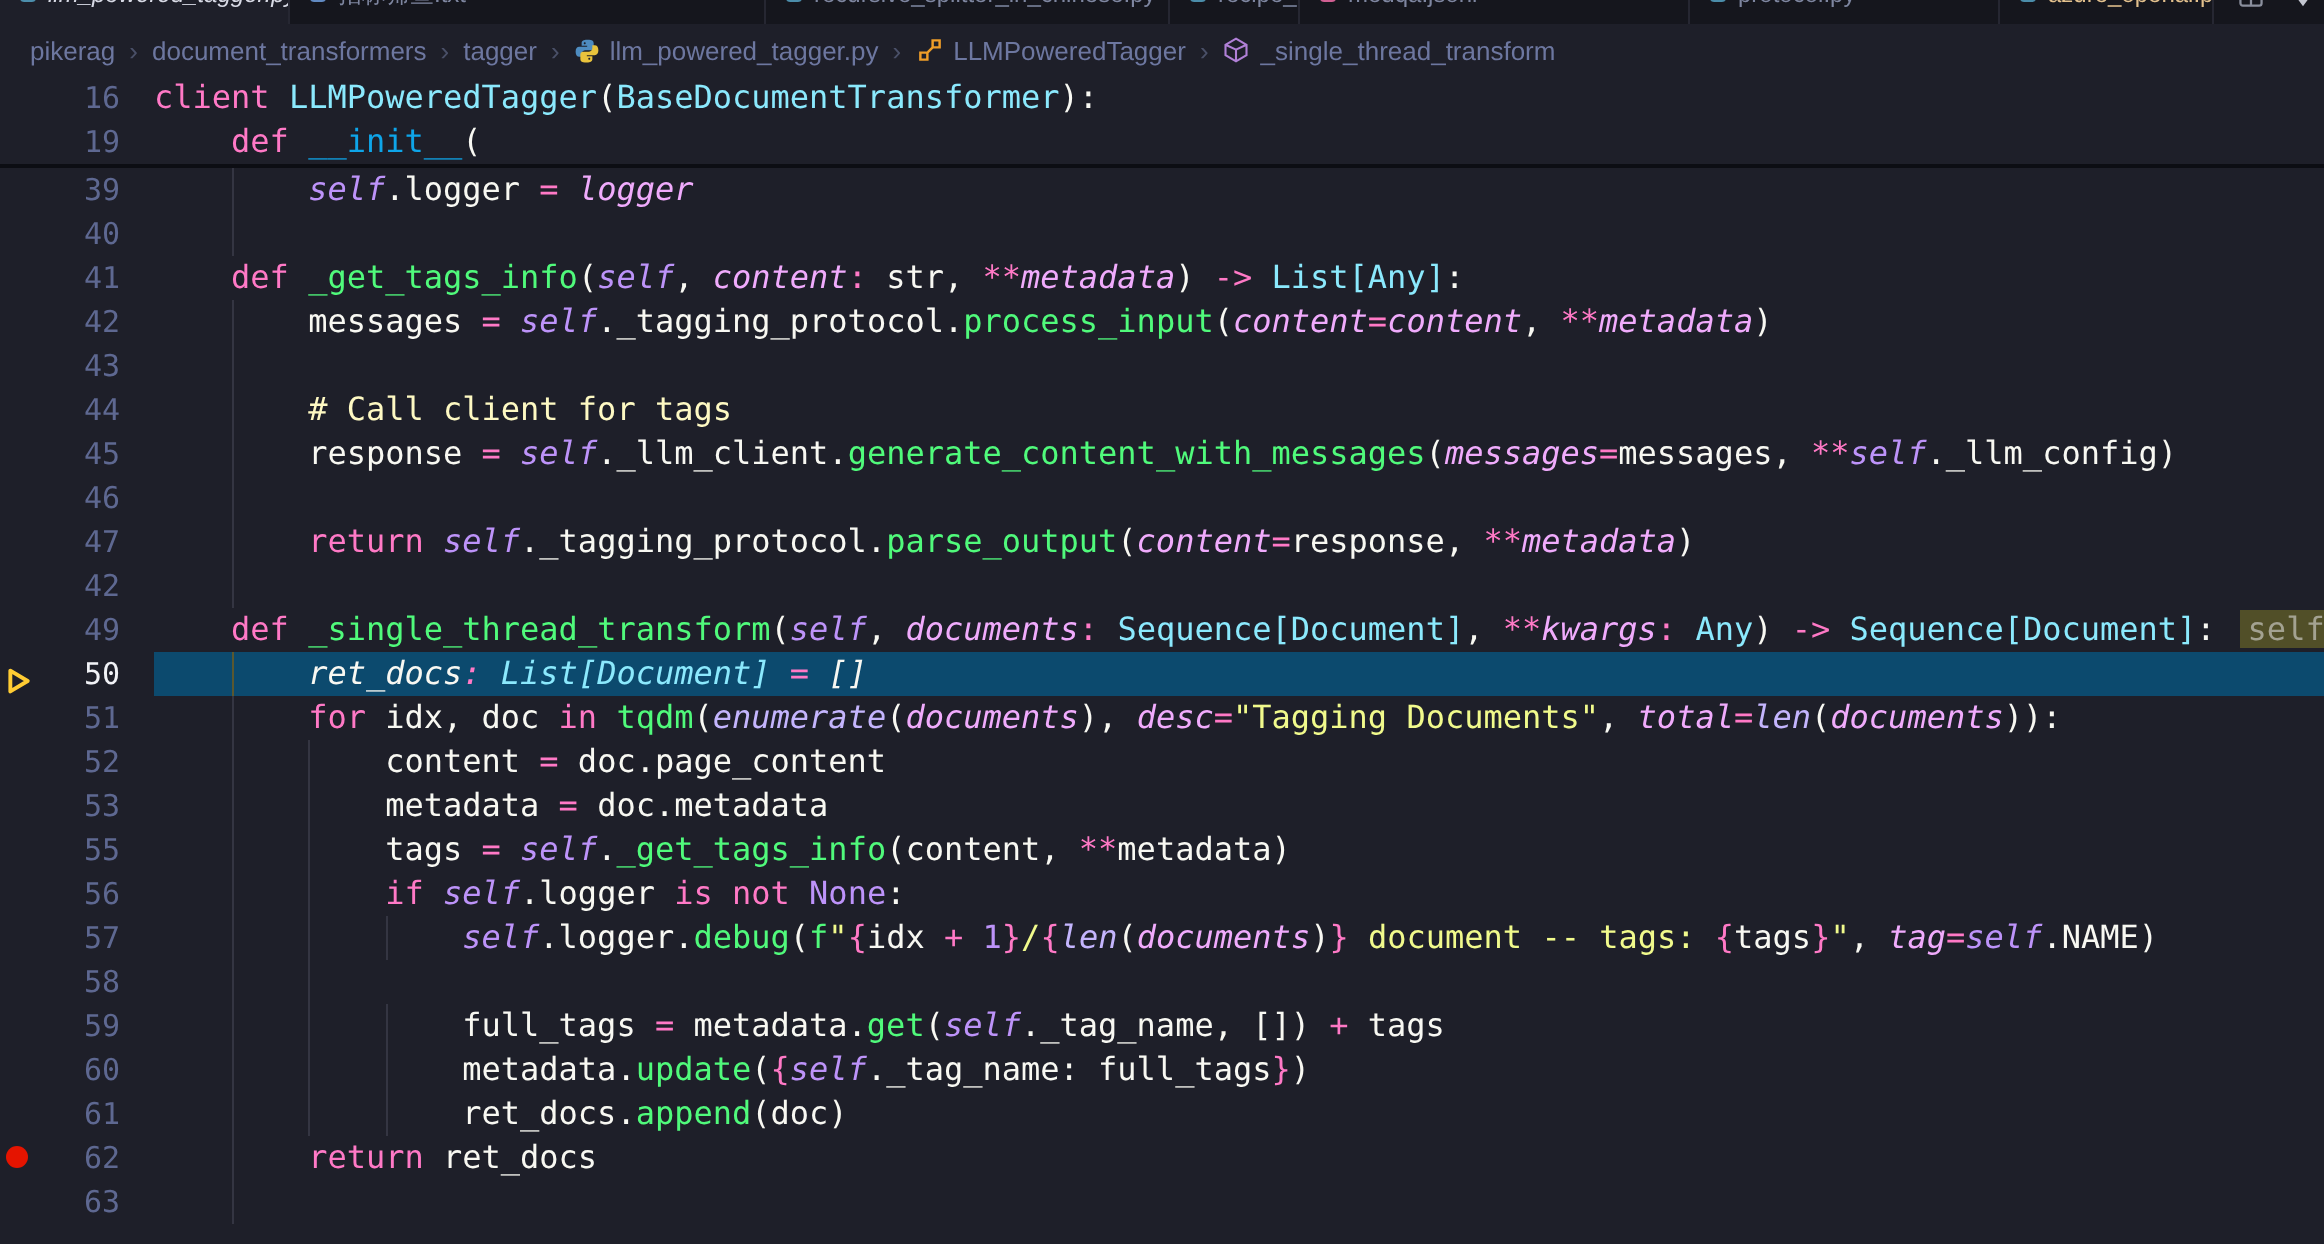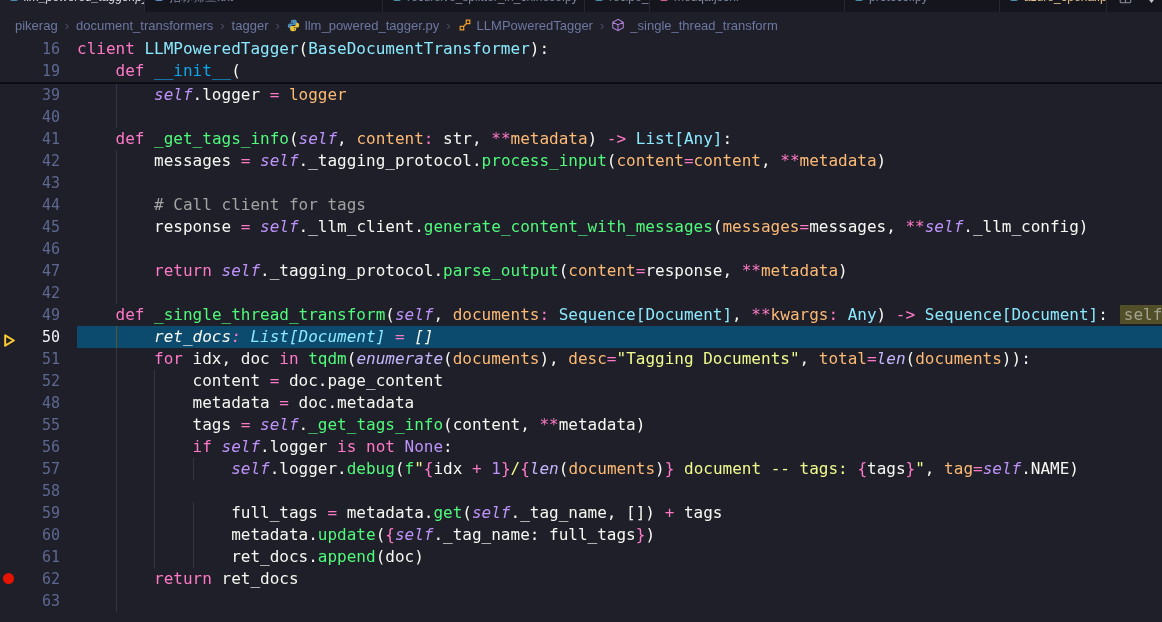--- a/index.html
+++ b/index.html
@@ -30,22 +30,22 @@
   .lnum{position:absolute;right:17px;top:0;font-size:15px;color:#5e6891;margin-left:35px;}
   .line.cur .lnum{color:#f1f2f6;}
   .glyph{position:absolute;left:3px;top:5px;}
   .code{flex:1;min-width:0;color:#f8f8f2;}
   .line.cur .code{background:#0c4a6e;font-style:italic;}
   .ind{display:inline-block;width:4ch;height:22px;vertical-align:top;}
   .ind.g{box-shadow:inset 1px 0 0 #343542;}
   .line.cur .ind.g{box-shadow:inset 1px 0 0 #5a5830;}
   .tk-pn{color:#f8f8f2}.tk-kw{color:#ff79c6}.tk-fn{color:#50fa7b}
   .tk-ty{color:#8be9fd}.tk-bi{color:#c4b5fd;font-style:italic}
-  .tk-pm{color:#fdba74;}.tk-sf{color:#bd93f9;font-style:italic}
-  .tk-mg{color:#0ea5e9}.tk-cn{color:#bd93f9}.tk-st{color:#f1fa8c}.tk-cm{color:#a3a3a3}
+  .tk-pm{color:#f0abfc;font-style:italic}.tk-sf{color:#bd93f9;font-style:italic}
+  .tk-mg{color:#0ea5e9}.tk-cn{color:#bd93f9}.tk-st{color:#f1fa8c}.tk-cm{color:#fef9c3}
   .iv{background:#514f28;color:#a3a291;padding:0 4px;margin-left:12px;}
   .bp-dot{width:11px;height:11px;border-radius:50%;background:#e51400;}
 </style>
 </head>
 <body>
 
 <div class="window">
   <div class="tabbar">
 
     <div class="tab active" style="width: 145px;">
@@ -149,21 +149,21 @@
         <div class="line"><div class="gutter"><span class="lnum">45</span></div><div class="code"><span class="ind"></span><span class="ind g"></span><span class="tk-pn">response </span><span class="tk-kw">=</span><span class="tk-pn"> </span><span class="tk-sf">self</span><span class="tk-pn">._llm_client.</span><span class="tk-fn">generate_content_with_messages</span><span class="tk-pn">(</span><span class="tk-pm">messages</span><span class="tk-kw">=</span><span class="tk-pn">messages, </span><span class="tk-kw">**</span><span class="tk-sf">self</span><span class="tk-pn">._llm_config)</span></div></div>
         <div class="line"><div class="gutter"><span class="lnum">46</span></div><div class="code"><span class="ind"></span><span class="ind g"></span></div></div>
         <div class="line"><div class="gutter"><span class="lnum">47</span></div><div class="code"><span class="ind"></span><span class="ind g"></span><span class="tk-kw">return</span><span class="tk-pn"> </span><span class="tk-sf">self</span><span class="tk-pn">._tagging_protocol.</span><span class="tk-fn">parse_output</span><span class="tk-pn">(</span><span class="tk-pm">content</span><span class="tk-kw">=</span><span class="tk-pn">response, </span><span class="tk-kw">**</span><span class="tk-pm">metadata</span><span class="tk-pn">)</span></div></div>
         <div class="line"><div class="gutter"><span class="lnum">42</span></div><div class="code"><span class="ind"></span><span class="ind g"></span></div></div>
         <div class="line"><div class="gutter"><span class="lnum">49</span></div><div class="code"><span class="ind"></span><span class="tk-kw">def</span><span class="tk-pn"> </span><span class="tk-fn">_single_thread_transform</span><span class="tk-pn">(</span><span class="tk-sf">self</span><span class="tk-pn">, </span><span class="tk-pm">documents</span><span class="tk-kw">:</span><span class="tk-pn"> </span><span class="tk-ty">Sequence[Document]</span><span class="tk-pn">, </span><span class="tk-kw">**</span><span class="tk-pm">kwargs</span><span class="tk-kw">:</span><span class="tk-pn"> </span><span class="tk-ty">Any</span><span class="tk-pn">) </span><span class="tk-kw">-&gt;</span><span class="tk-pn"> </span><span class="tk-ty">Sequence[Document]</span><span class="tk-pn">:</span><span class="iv">self</span></div></div>
         <div class="line cur"><div class="gutter"><span class="glyph"><svg width="13" height="13" viewBox="0 0 12 12">
                 <path d="M2 1.2 10 6 2 10.8Z" fill="none" stroke="#ffcc33" stroke-width="1.8" stroke-linejoin="round"></path>
               </svg></span><span class="lnum">50</span></div><div class="code"><span class="ind"></span><span class="ind g"></span><span class="tk-pn">ret_docs</span><span class="tk-kw">:</span><span class="tk-pn"> </span><span class="tk-ty">List[Document]</span><span class="tk-pn"> </span><span class="tk-kw">=</span><span class="tk-pn"> []</span></div></div>
         <div class="line"><div class="gutter"><span class="lnum">51</span></div><div class="code"><span class="ind"></span><span class="ind g"></span><span class="tk-kw">for</span><span class="tk-pn"> idx, doc </span><span class="tk-kw">in</span><span class="tk-pn"> </span><span class="tk-fn">tqdm</span><span class="tk-pn">(</span><span class="tk-bi">enumerate</span><span class="tk-pn">(</span><span class="tk-pm">documents</span><span class="tk-pn">), </span><span class="tk-pm">desc</span><span class="tk-kw">=</span><span class="tk-st">"Tagging Documents"</span><span class="tk-pn">, </span><span class="tk-pm">total</span><span class="tk-kw">=</span><span class="tk-bi">len</span><span class="tk-pn">(</span><span class="tk-pm">documents</span><span class="tk-pn">)):</span></div></div>
         <div class="line"><div class="gutter"><span class="lnum">52</span></div><div class="code"><span class="ind"></span><span class="ind g"></span><span class="ind g"></span><span class="tk-pn">content </span><span class="tk-kw">=</span><span class="tk-pn"> doc.page_content</span></div></div>
-        <div class="line"><div class="gutter"><span class="lnum">48</span></div><div class="code"><span class="ind"></span><span class="ind g"></span><span class="ind g"></span><span class="tk-pn">metadata </span><span class="tk-kw">=</span><span class="tk-pn"> doc.metadata</span></div></div>
+        <div class="line"><div class="gutter"><span class="lnum">53</span></div><div class="code"><span class="ind"></span><span class="ind g"></span><span class="ind g"></span><span class="tk-pn">metadata </span><span class="tk-kw">=</span><span class="tk-pn"> doc.metadata</span></div></div>
         <div class="line"><div class="gutter"><span class="lnum">55</span></div><div class="code"><span class="ind"></span><span class="ind g"></span><span class="ind g"></span><span class="tk-pn">tags </span><span class="tk-kw">=</span><span class="tk-pn"> </span><span class="tk-sf">self</span><span class="tk-pn">.</span><span class="tk-fn">_get_tags_info</span><span class="tk-pn">(content, </span><span class="tk-kw">**</span><span class="tk-pn">metadata)</span></div></div>
         <div class="line"><div class="gutter"><span class="lnum">56</span></div><div class="code"><span class="ind"></span><span class="ind g"></span><span class="ind g"></span><span class="tk-kw">if</span><span class="tk-pn"> </span><span class="tk-sf">self</span><span class="tk-pn">.logger </span><span class="tk-kw">is</span><span class="tk-pn"> </span><span class="tk-kw">not</span><span class="tk-pn"> </span><span class="tk-cn">None</span><span class="tk-pn">:</span></div></div>
         <div class="line"><div class="gutter"><span class="lnum">57</span></div><div class="code"><span class="ind"></span><span class="ind g"></span><span class="ind g"></span><span class="ind g"></span><span class="tk-sf">self</span><span class="tk-pn">.logger.</span><span class="tk-fn">debug</span><span class="tk-pn">(</span><span class="tk-fn">f</span><span class="tk-st">"</span><span class="tk-kw">{</span><span class="tk-pn">idx </span><span class="tk-kw">+</span><span class="tk-pn"> </span><span class="tk-cn">1</span><span class="tk-kw">}</span><span class="tk-st">/</span><span class="tk-kw">{</span><span class="tk-bi">len</span><span class="tk-pn">(</span><span class="tk-pm">documents</span><span class="tk-pn">)</span><span class="tk-kw">}</span><span class="tk-st"> document -- tags: </span><span class="tk-kw">{</span><span class="tk-pn">tags</span><span class="tk-kw">}</span><span class="tk-st">"</span><span class="tk-pn">, </span><span class="tk-pm">tag</span><span class="tk-kw">=</span><span class="tk-sf">self</span><span class="tk-pn">.NAME)</span></div></div>
         <div class="line"><div class="gutter"><span class="lnum">58</span></div><div class="code"><span class="ind"></span><span class="ind g"></span><span class="ind g"></span></div></div>
         <div class="line"><div class="gutter"><span class="lnum">59</span></div><div class="code"><span class="ind"></span><span class="ind g"></span><span class="ind g"></span><span class="ind g"></span><span class="tk-pn">full_tags </span><span class="tk-kw">=</span><span class="tk-pn"> metadata.</span><span class="tk-fn">get</span><span class="tk-pn">(</span><span class="tk-sf">self</span><span class="tk-pn">._tag_name, []) </span><span class="tk-kw">+</span><span class="tk-pn"> tags</span></div></div>
         <div class="line"><div class="gutter"><span class="lnum">60</span></div><div class="code"><span class="ind"></span><span class="ind g"></span><span class="ind g"></span><span class="ind g"></span><span class="tk-pn">metadata.</span><span class="tk-fn">update</span><span class="tk-pn">(</span><span class="tk-kw">{</span><span class="tk-sf">self</span><span class="tk-pn">._tag_name: full_tags</span><span class="tk-kw">}</span><span class="tk-pn">)</span></div></div>
         <div class="line"><div class="gutter"><span class="lnum">61</span></div><div class="code"><span class="ind"></span><span class="ind g"></span><span class="ind g"></span><span class="ind g"></span><span class="tk-pn">ret_docs.</span><span class="tk-fn">append</span><span class="tk-pn">(doc)</span></div></div>
         <div class="line"><div class="gutter"><span class="glyph bp-dot"></span><span class="lnum">62</span></div><div class="code"><span class="ind"></span><span class="ind g"></span><span class="tk-kw">return</span><span class="tk-pn"> ret_docs</span></div></div>
         <div class="line"><div class="gutter"><span class="lnum">63</span></div><div class="code"><span class="ind"></span><span class="ind g"></span></div></div>
       </div>

